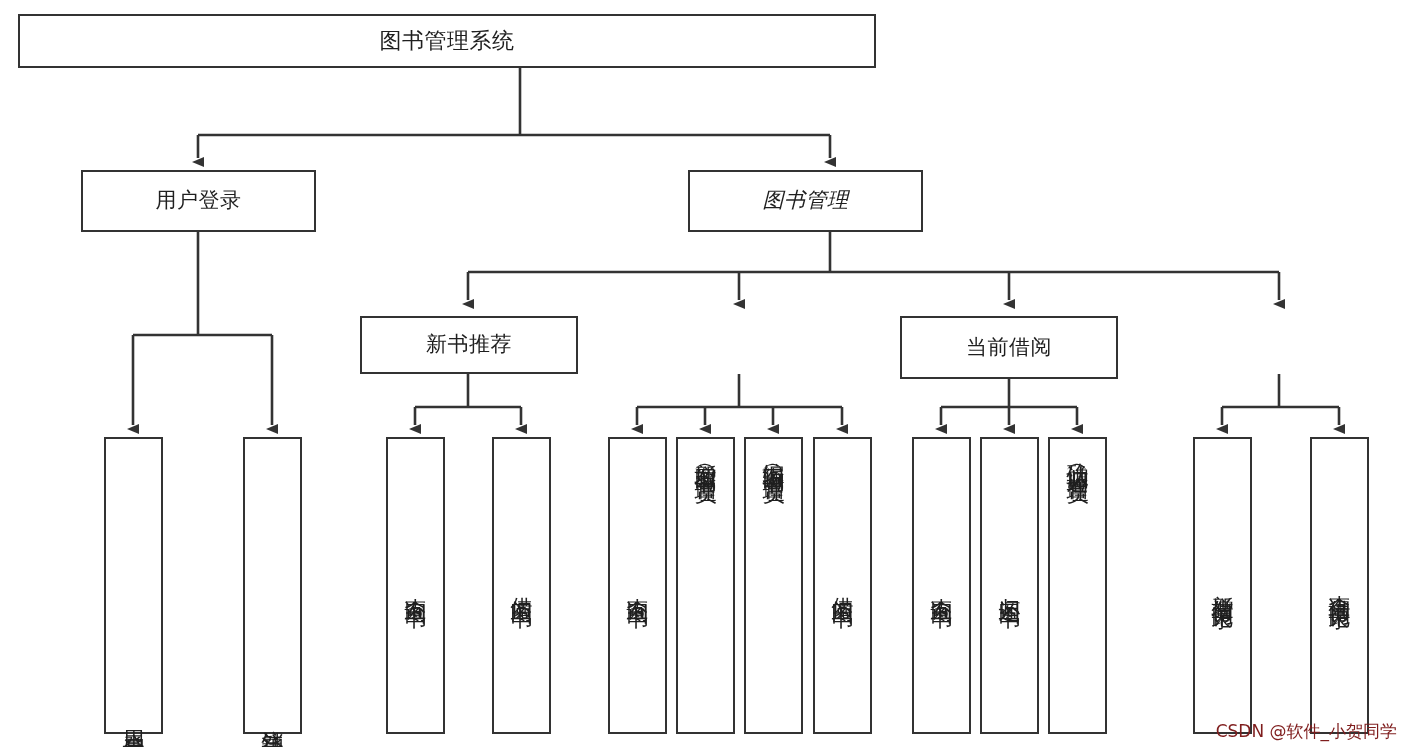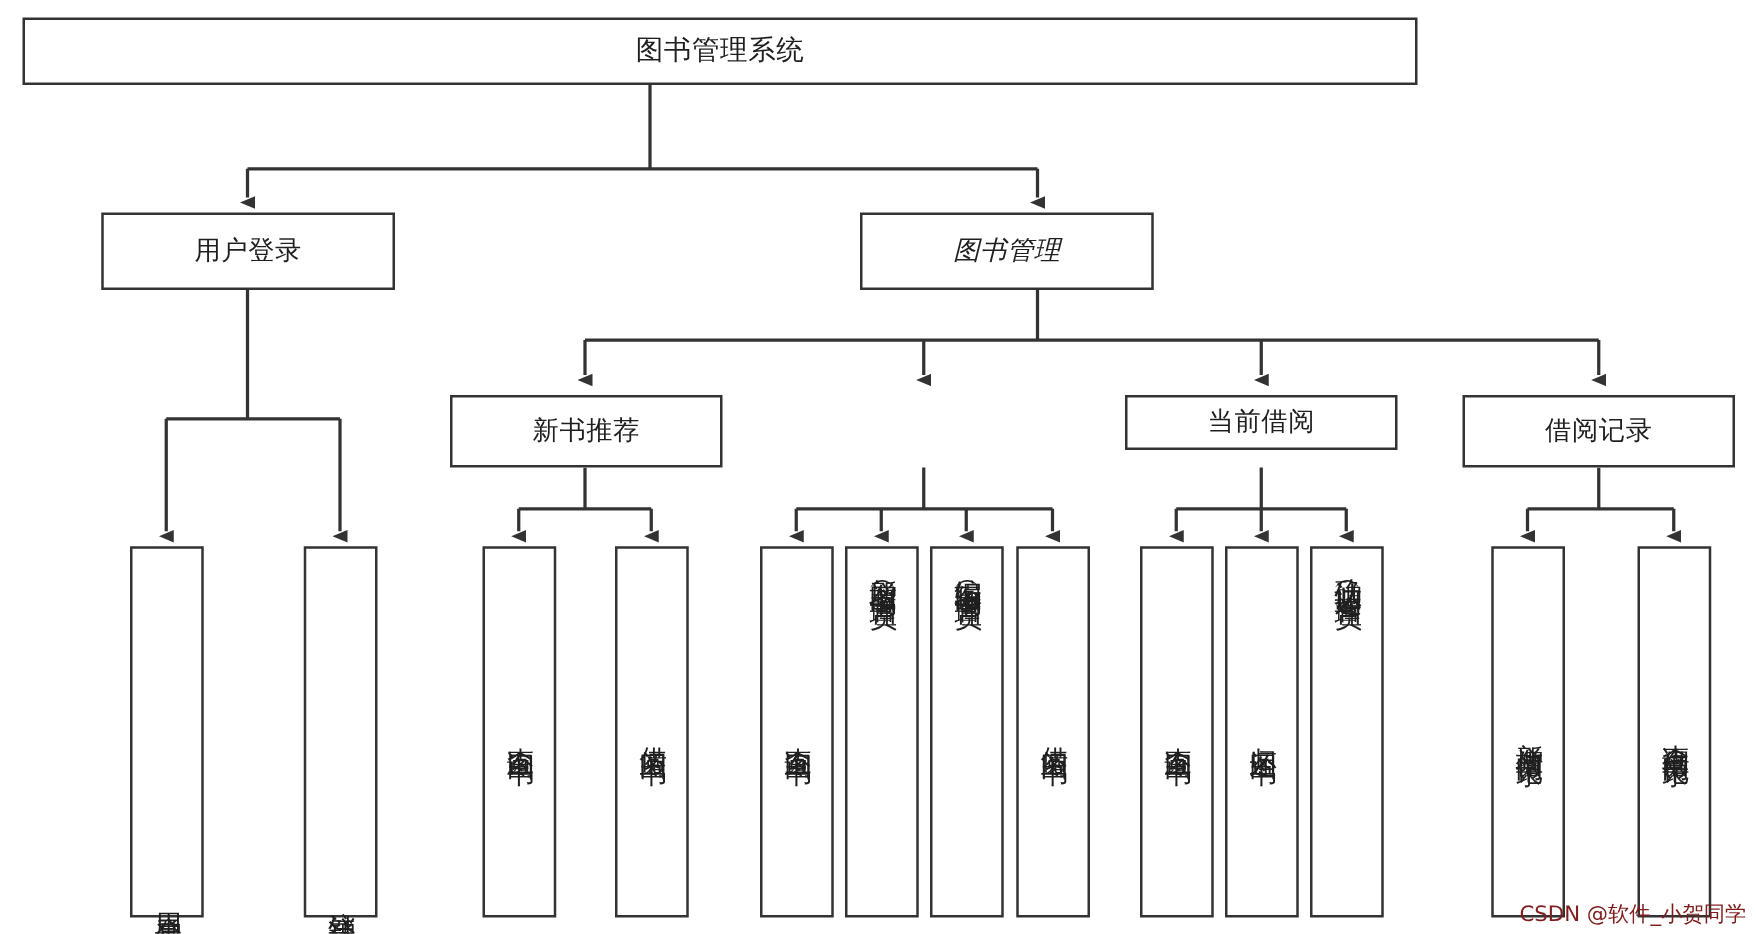--- a/index.html
+++ b/index.html
@@ -130,39 +130,36 @@
       <path d="M1009,407 L1009,425" marker-end="url(#arrow)"></path>
       <path d="M1077,407 L1077,425" marker-end="url(#arrow)"></path>
 
       <path d="M1279,374 L1279,407"></path>
       <path d="M1222,407 L1339,407"></path>
       <path d="M1222,407 L1222,425" marker-end="url(#arrow)"></path>
       <path d="M1339,407 L1339,425" marker-end="url(#arrow)"></path>
     </g>
   </svg>
 
-  <div class="node root horizontal" style="left:18px; top:14px; width:1116px; height:54px;text-align:right;">
+  <div class="node root horizontal" style="left:18px; top:14px; width:858px; height:54px;text-align:right;">
     <span class="label">图书管理系统</span>
   </div>
 
   <div class="node horizontal" style="left:81px; top:170px; width:235px; height:62px;">
     <span class="label">用户登录</span>
   </div>
   <div class="node horizontal" style="left:688px; top:170px; width:235px; height:62px;font-style:italic;">
     <span class="label">图书管理</span>
   </div>
 
   <div class="node horizontal" style="left:360px; top:316px; width:218px; height:58px;align-items:center;">
     <span class="label">新书推荐</span>
   </div>
-  <div class="node horizontal" style="left:900px; top:316px; width:218px; height:44px;">
+  <div class="node horizontal" style="left:900px; top:316px; width:218px; height:63px;">
     <span class="label">当前借阅</span>
-  </div>
-  <div class="node horizontal" style="left:1170px; top:316px; width:218px; height:58px;">
-    <span class="label">借阅记录</span>
   </div>
 
   <div class="node vertical bottom" style="left:104px; top:437px; width:59px; height:297px;">
     <span class="label">用户登录</span>
   </div>
   <div class="node vertical bottom" style="left:243px; top:437px; width:59px; height:297px;">
     <span class="label">注销登录</span>
   </div>
 
   <div class="node vertical mid" style="left:386px; top:437px; width:59px; height:297px;">

